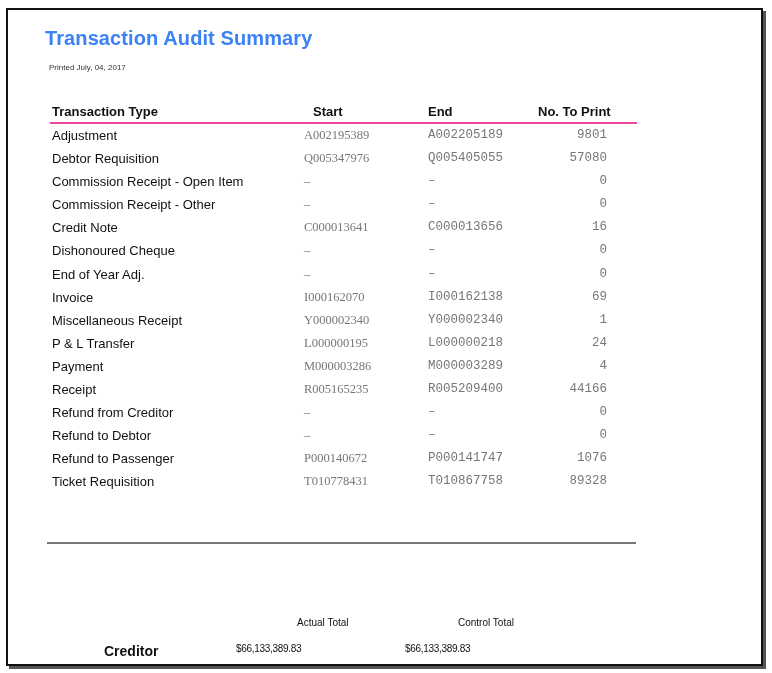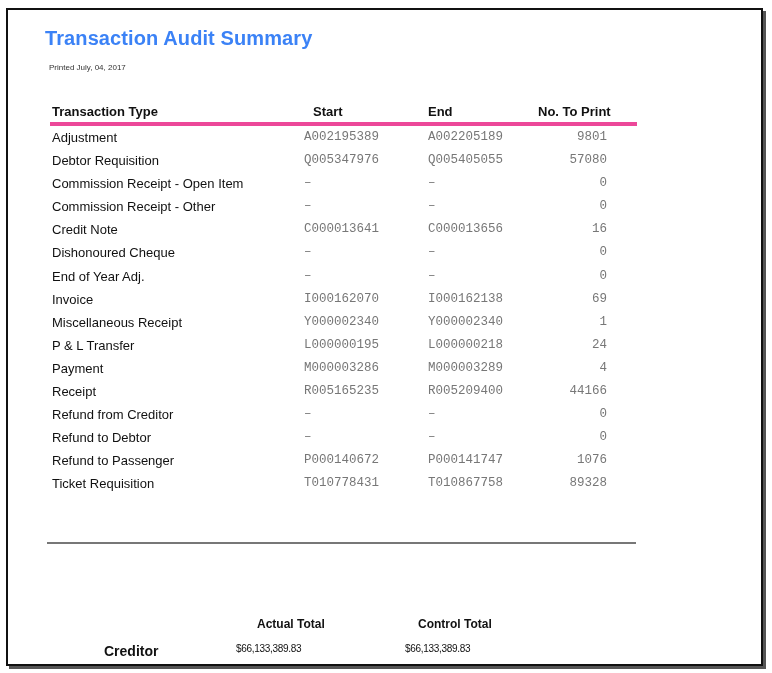--- a/index.html
+++ b/index.html
@@ -44,21 +44,21 @@
   }
   .table {
     position: absolute;
     left: 50px;
     top: 101px;
     width: 587px;
   }
   .thead {
     position: relative;
     height: 21px;
-    border-bottom: 4px solid #ec4899;
+    border-bottom: 2px solid #ec4899;
   }
   .th {
     position: absolute;
     top: 3px;
     font-size: 13px;
     font-weight: bold;
     color: #111;
   }
   .th.type { left: 2px; }
   .th.start { left: 263px; }
@@ -69,37 +69,38 @@
     height: 23.1px;
   }
   .row:first-of-type { margin-top: 2px; }
   .cell {
     position: absolute;
     top: 4px;
     font-size: 13px;
     white-space: nowrap;
   }
   .cell.type { left: 2px; color: #111; }
-  .cell.start { left: 254px; font-family: Liberation Mono, monospace; font-size: 12.5px; color: #777; text-align: center; }
+  .cell.start { left: 254px; font-family: Liberation Serif, serif; font-size: 12.5px; color: #777; text-align: center; }
   .cell.end { left: 378px; font-family: "Liberation Mono", monospace; font-size: 12.5px; color: #777; }
   .cell.count { right: 30px; font-family: "Liberation Mono", monospace; font-size: 12.5px; color: #777; text-align: right; }
   .divider {
     position: absolute;
     left: 47px;
     top: 542px;
     width: 589px;
     height: 0;
     border-top: 2px solid #777;
   }
   .totals-header {
     position: absolute;
     top: 617px;
-    font-size: 12px;
-    font-weight: bold;
-    color: #111;
+    font-size: 10px;
+    font-weight: normal;
+    color: #111;
+    margin-left: 40px;
   }
   .totals-header.actual { left: 257px; }
   .totals-header.control { left: 418px; }
   .totals-row-label {
     position: absolute;
     left: 104px;
     top: 643px;
     font-size: 14px;
     font-weight: bold;
     color: #111;

